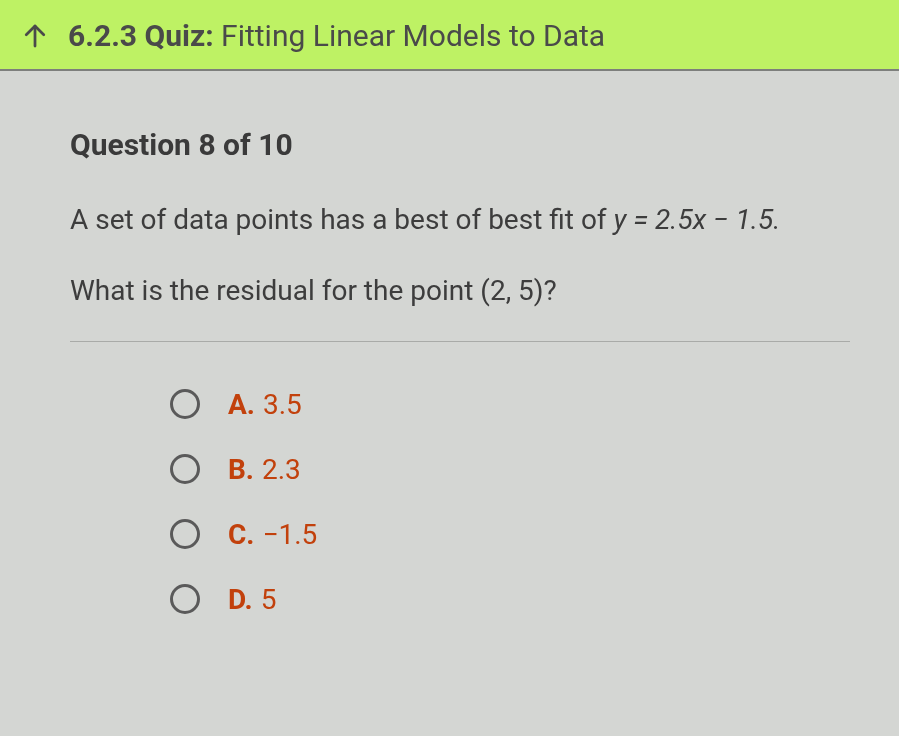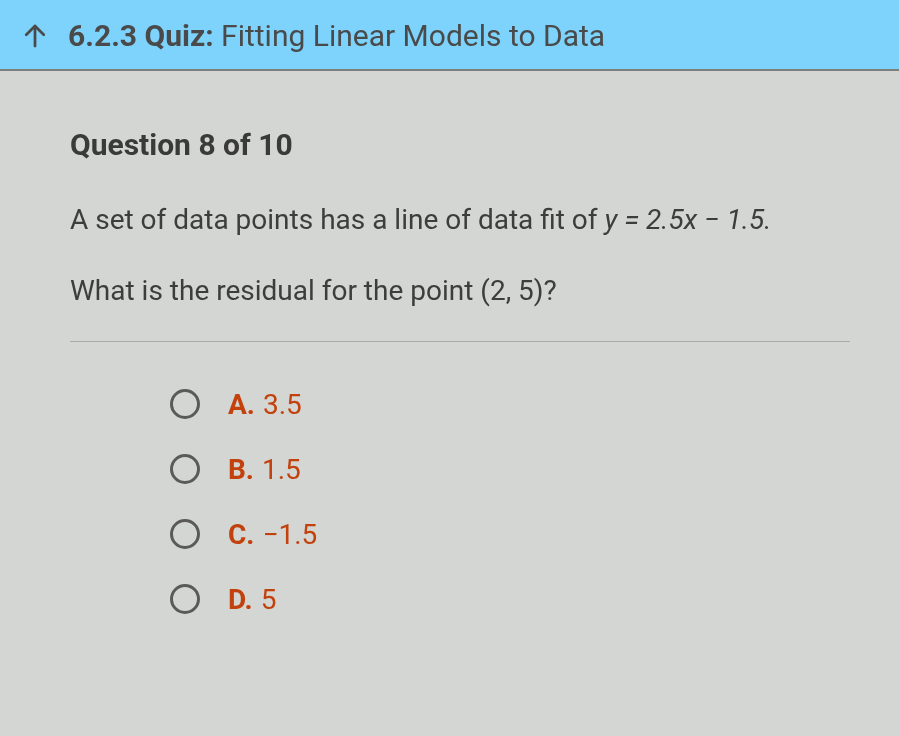--- a/index.html
+++ b/index.html
@@ -8,21 +8,21 @@
     font-family: -apple-system, BlinkMacSystemFont, "Segoe UI", Roboto, Arial, sans-serif;
     background: #d4d6d3;
     color: #3a3a3a;
     overflow: hidden;
   }
   .header {
     display: flex;
     align-items: center;
     padding: 18px 20px 16px 20px;
     border-bottom: 2px solid #7d7f7c;
-    background: #7dd3fc;
+    background: #bef264;
   }
   .back-icon {
     display: inline-flex;
     margin-right: 18px;
     color: #4a4a4a;
   }
   .header-title {
     font-size: 30px;
     color: #4a4a4a;
   }
@@ -91,37 +91,37 @@
     <span class="quiz-label">Quiz:</span>
     <span> </span>
     <span class="quiz-name">Fitting Linear Models to Data</span>
   </div>
 </div>
 
 <div class="content">
   <div class="question-heading">Question 8 of 10</div>
 
   <div class="question-text">
-    <span>A set of data points has a line of data fit of </span><span class="expr">y = 2.5x − 1.5.</span>
+    <span>A set of data points has a best of best fit of </span><span class="expr">y = 2.5x − 1.5.</span>
   </div>
   <div class="question-text">What is the residual for the point (2, 5)?</div>
 
   <hr class="divider">
 
   <div class="options">
     <div class="option">
       <span class="radio"></span>
       <span class="option-label">
         <span class="letter">A.</span><span>3.5</span>
       </span>
     </div>
     <div class="option">
       <span class="radio"></span>
       <span class="option-label">
-        <span class="letter">B.</span><span>1.5</span>
+        <span class="letter">B.</span><span>2.3</span>
       </span>
     </div>
     <div class="option">
       <span class="radio"></span>
       <span class="option-label">
         <span class="letter">C.</span><span>−1.5</span>
       </span>
     </div>
     <div class="option">
       <span class="radio"></span>

